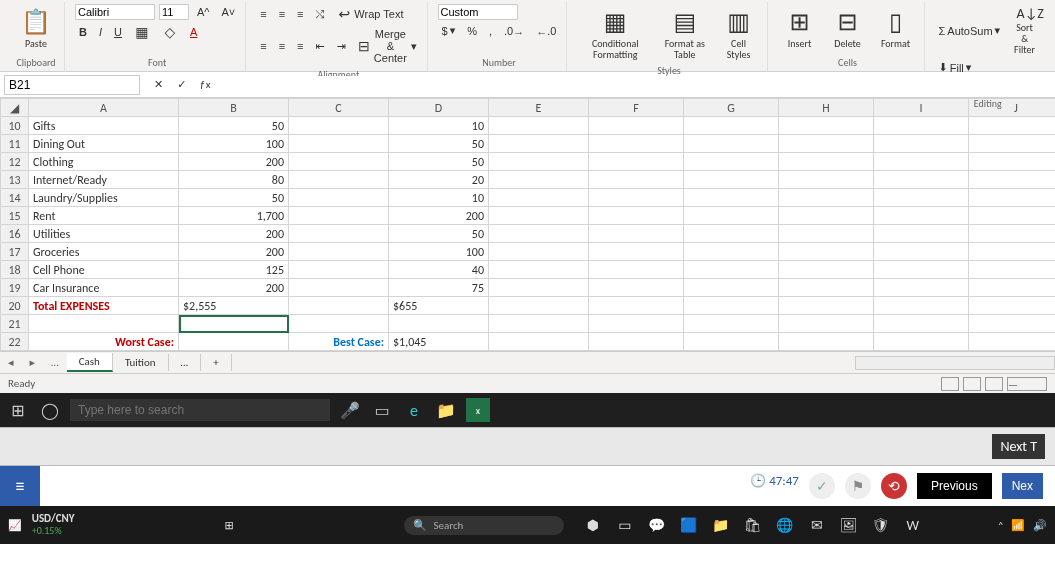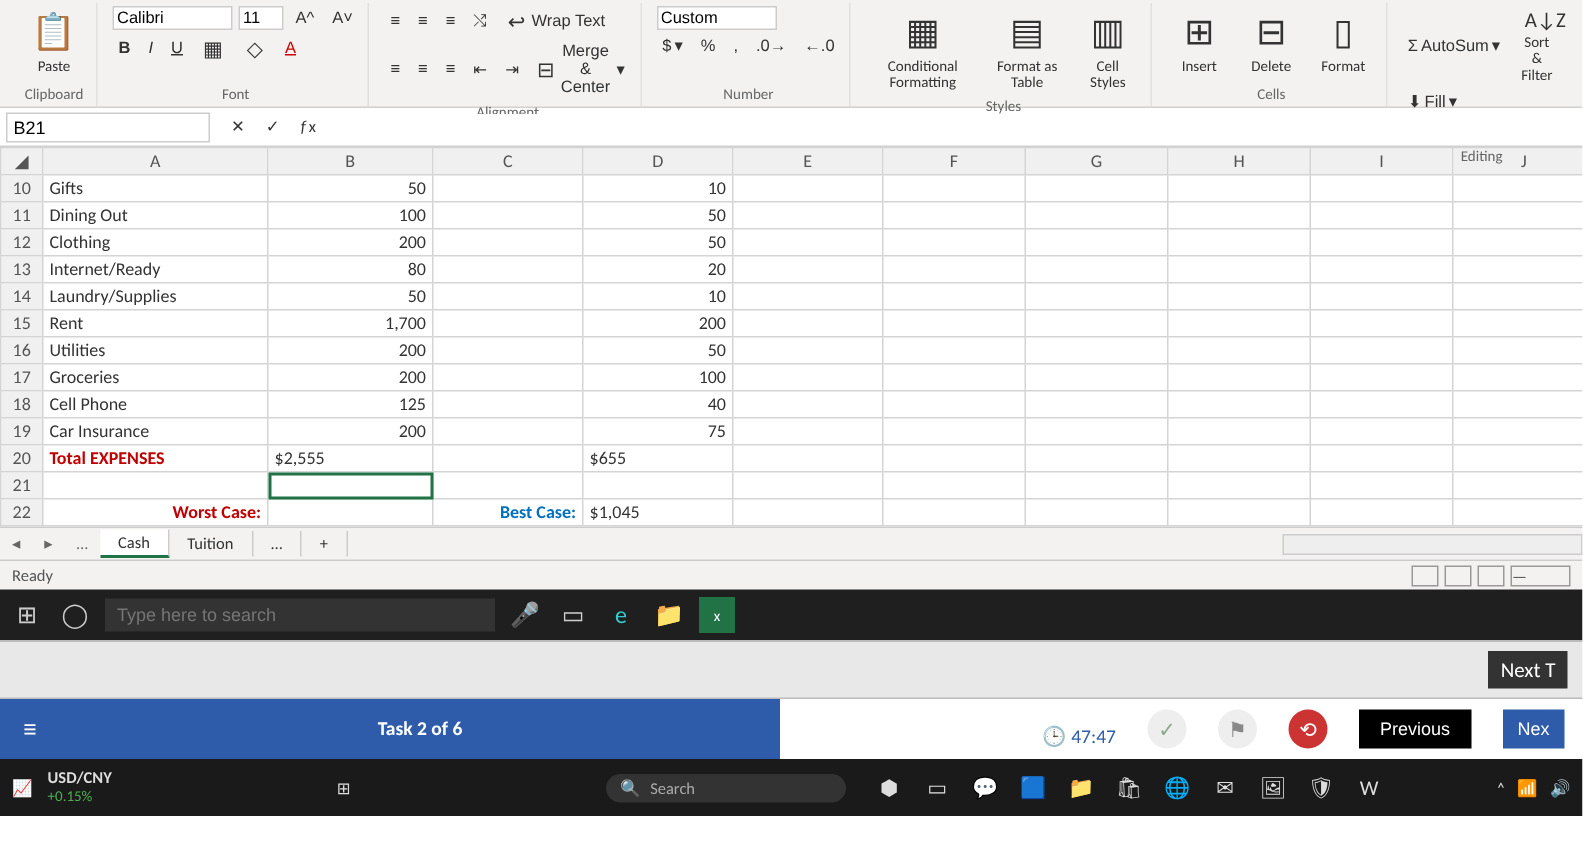--- a/index.html
+++ b/index.html
@@ -61,21 +61,21 @@
 .tb-ico { width: 24px; height: 24px; display: flex; align-items: center; justify-content: center; font-size: 16px; }
 
 
 .instr { background: #e8e8e8; border-top: 1px solid #bbb; border-bottom: 1px solid #bbb; padding: 6px 10px; font-size: 12px; color: #333; display:flex; align-items:center; }
 .next-btn { margin-left:auto; background:#333; color:#fff; padding:4px 8px; font-size:14px; }
 
 
 .taskline { background: #fff; display: flex; align-items: center; height: 40px; }
 .taskline-left { background: #2f5caa; color: #fff; width: 40px; height: 40px; display:flex; align-items:center; justify-content:center; font-size:18px; }
 .taskline-mid { background: #2f5caa; color: #fff; flex: 0 0 480px; height: 40px; display:flex; align-items:center; justify-content:center; font-size:13px; font-weight:bold; }
-.taskline-right { flex:1; display:flex; align-items:flex-end; justify-content:flex-end; gap:21px; padding:0 12px; }
+.taskline-right { flex:1; display:flex; align-items:flex-start; justify-content:flex-end; gap:10px; padding:0 12px; }
 .timer { color:#2f5caa; font-size:13px; }
 .round { width:26px; height:26px; border-radius:50%; display:flex; align-items:center; justify-content:center; font-size:14px; }
 .prev-btn { background:#000000; color:#fff; padding:6px 14px; border:none; font-size:12px; }
 .nx-btn { background:#2f5caa; color:#fff; padding:6px 10px; border:none; font-size:12px; }
 
 
 .os-bar { background: #1a1a1a; color: #ddd; height: 38px; display:flex; align-items:center; padding:0 8px; gap:10px; font-size:11px; }
 .stock { display:flex; flex-direction:column; line-height:12px; }
 .stock-sym { font-weight:bold; }
 .stock-chg { color:#4caf50; font-size:10px; }
@@ -452,21 +452,20 @@
   <span class="tb-ico">📁</span>
   <span class="tb-ico" style="background:#217346;color:#fff;font-size:10px">x</span>
 </div>
 
 <div class="instr">
   <span class="next-btn">Next T</span>
 </div>
 
 <div class="taskline">
   <div class="taskline-left">≡</div>
-  <div class="taskline-mid">Task 2 of 6</div>
   <div class="taskline-right">
     <span class="timer">🕒 <span>47:47</span></span>
     <span class="round" style="background:#eee;color:#8a8">✓</span>
     <span class="round" style="background:#eee;color:#888">⚑</span>
     <span class="round" style="background:#c33;color:#fff">⟲</span>
     <button class="prev-btn">Previous</button>
     <button class="nx-btn">Nex</button>
   </div>
 </div>
 

